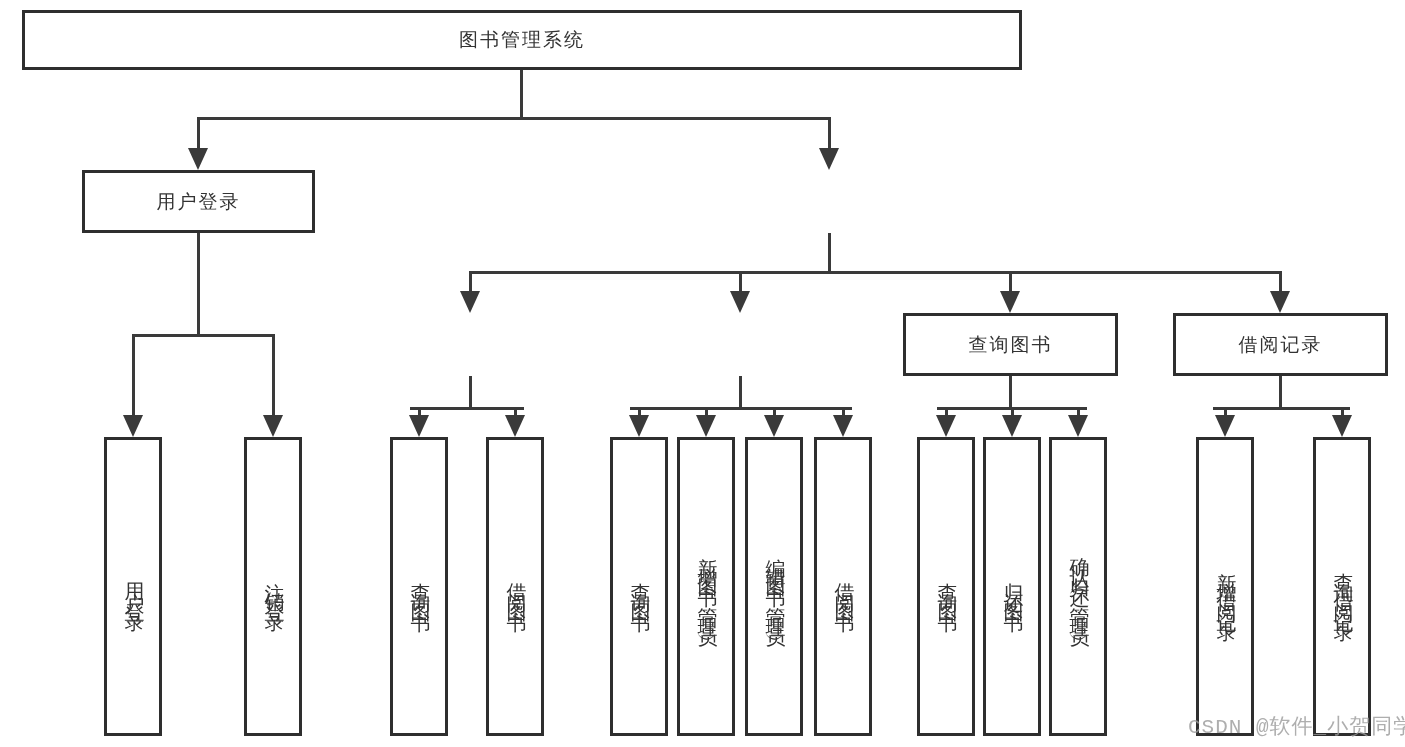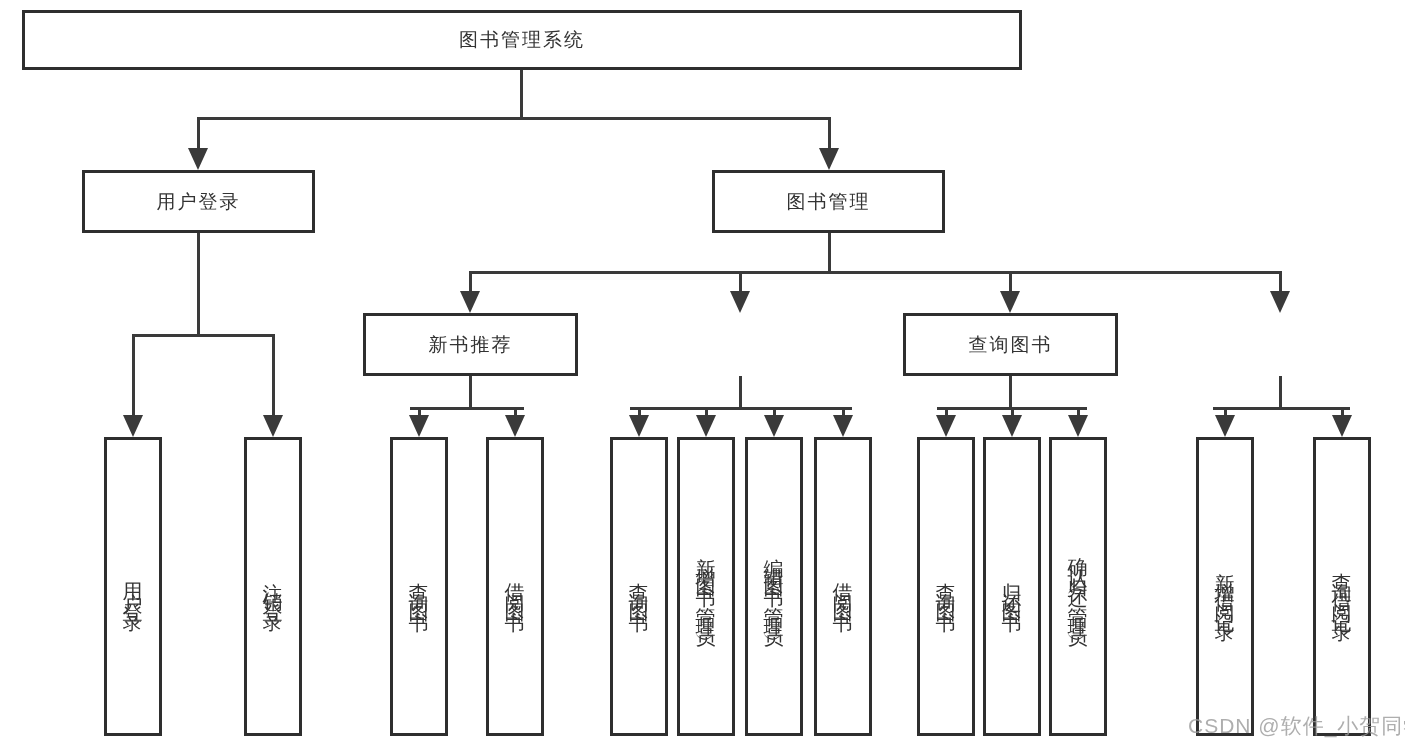--- a/index.html
+++ b/index.html
@@ -1,19 +1,19 @@
 <!DOCTYPE html>
 <html style="--line: #3a3a3a; --box-border: #2e2e2e; --text: #333333; --watermark: #9a9a9a; --background: #ffffff;"><head>
 <meta charset="utf-8">
 <style>
   html,body{margin:0;padding:0;background:#fff;}
   .stage{
     position:relative;width:1405px;height:747px;overflow:hidden;
     background:var(--background,#ffffff);
-    font-family:Liberation Sans, sans-serif;
+    font-family:Liberation Mono, monospace;
     color:var(--text,#333333);
   }
   .box{
     position:absolute;box-sizing:border-box;background:#fff;
     border:3px solid var(--box-border,#2e2e2e);
     display:flex;align-items:center;justify-content:center;
     font-size:19px;letter-spacing:2px;color:var(--text,#333333);
   }
   .vbox{font-size:20px;letter-spacing:0;}
   .vbox .vtext{
@@ -40,33 +40,30 @@
 <div class="stage">
 
   <div class="box" style="left:22px;top:10px;width:1000px;height:60px">
     <span>图书管理系统</span>
   </div>
 
   <div class="box" style="left:82px;top:170px;width:233px;height:63px">
     <span>用户登录</span>
   </div>
 
-  <div class="box" style="left:712px;top:170px;width:233px;height:63px">
-    <span>图书管理</span>
-  </div>
 
-  <div class="box" style="left:363px;top:313px;width:215px;height:63px">
-    <span>新书推荐</span>
-  </div>
 
 
   <div class="box" style="left:903px;top:313px;width:215px;height:63px">
     <span>查询图书</span>
   </div>
 
+  <div class="box" style="left:1173px;top:313px;width:215px;height:63px">
+    <span>借阅记录</span>
+  </div>
 
   <div class="box vbox" style="left:104px;top:437px;width:58px;height:299px">
     <span class="vtext">用户登录</span>
   </div>
 
   <div class="box vbox" style="left:244px;top:437px;width:58px;height:299px">
     <span class="vtext">注销登录</span>
   </div>
 
   <div class="box vbox" style="left:390px;top:437px;width:58px;height:299px">

